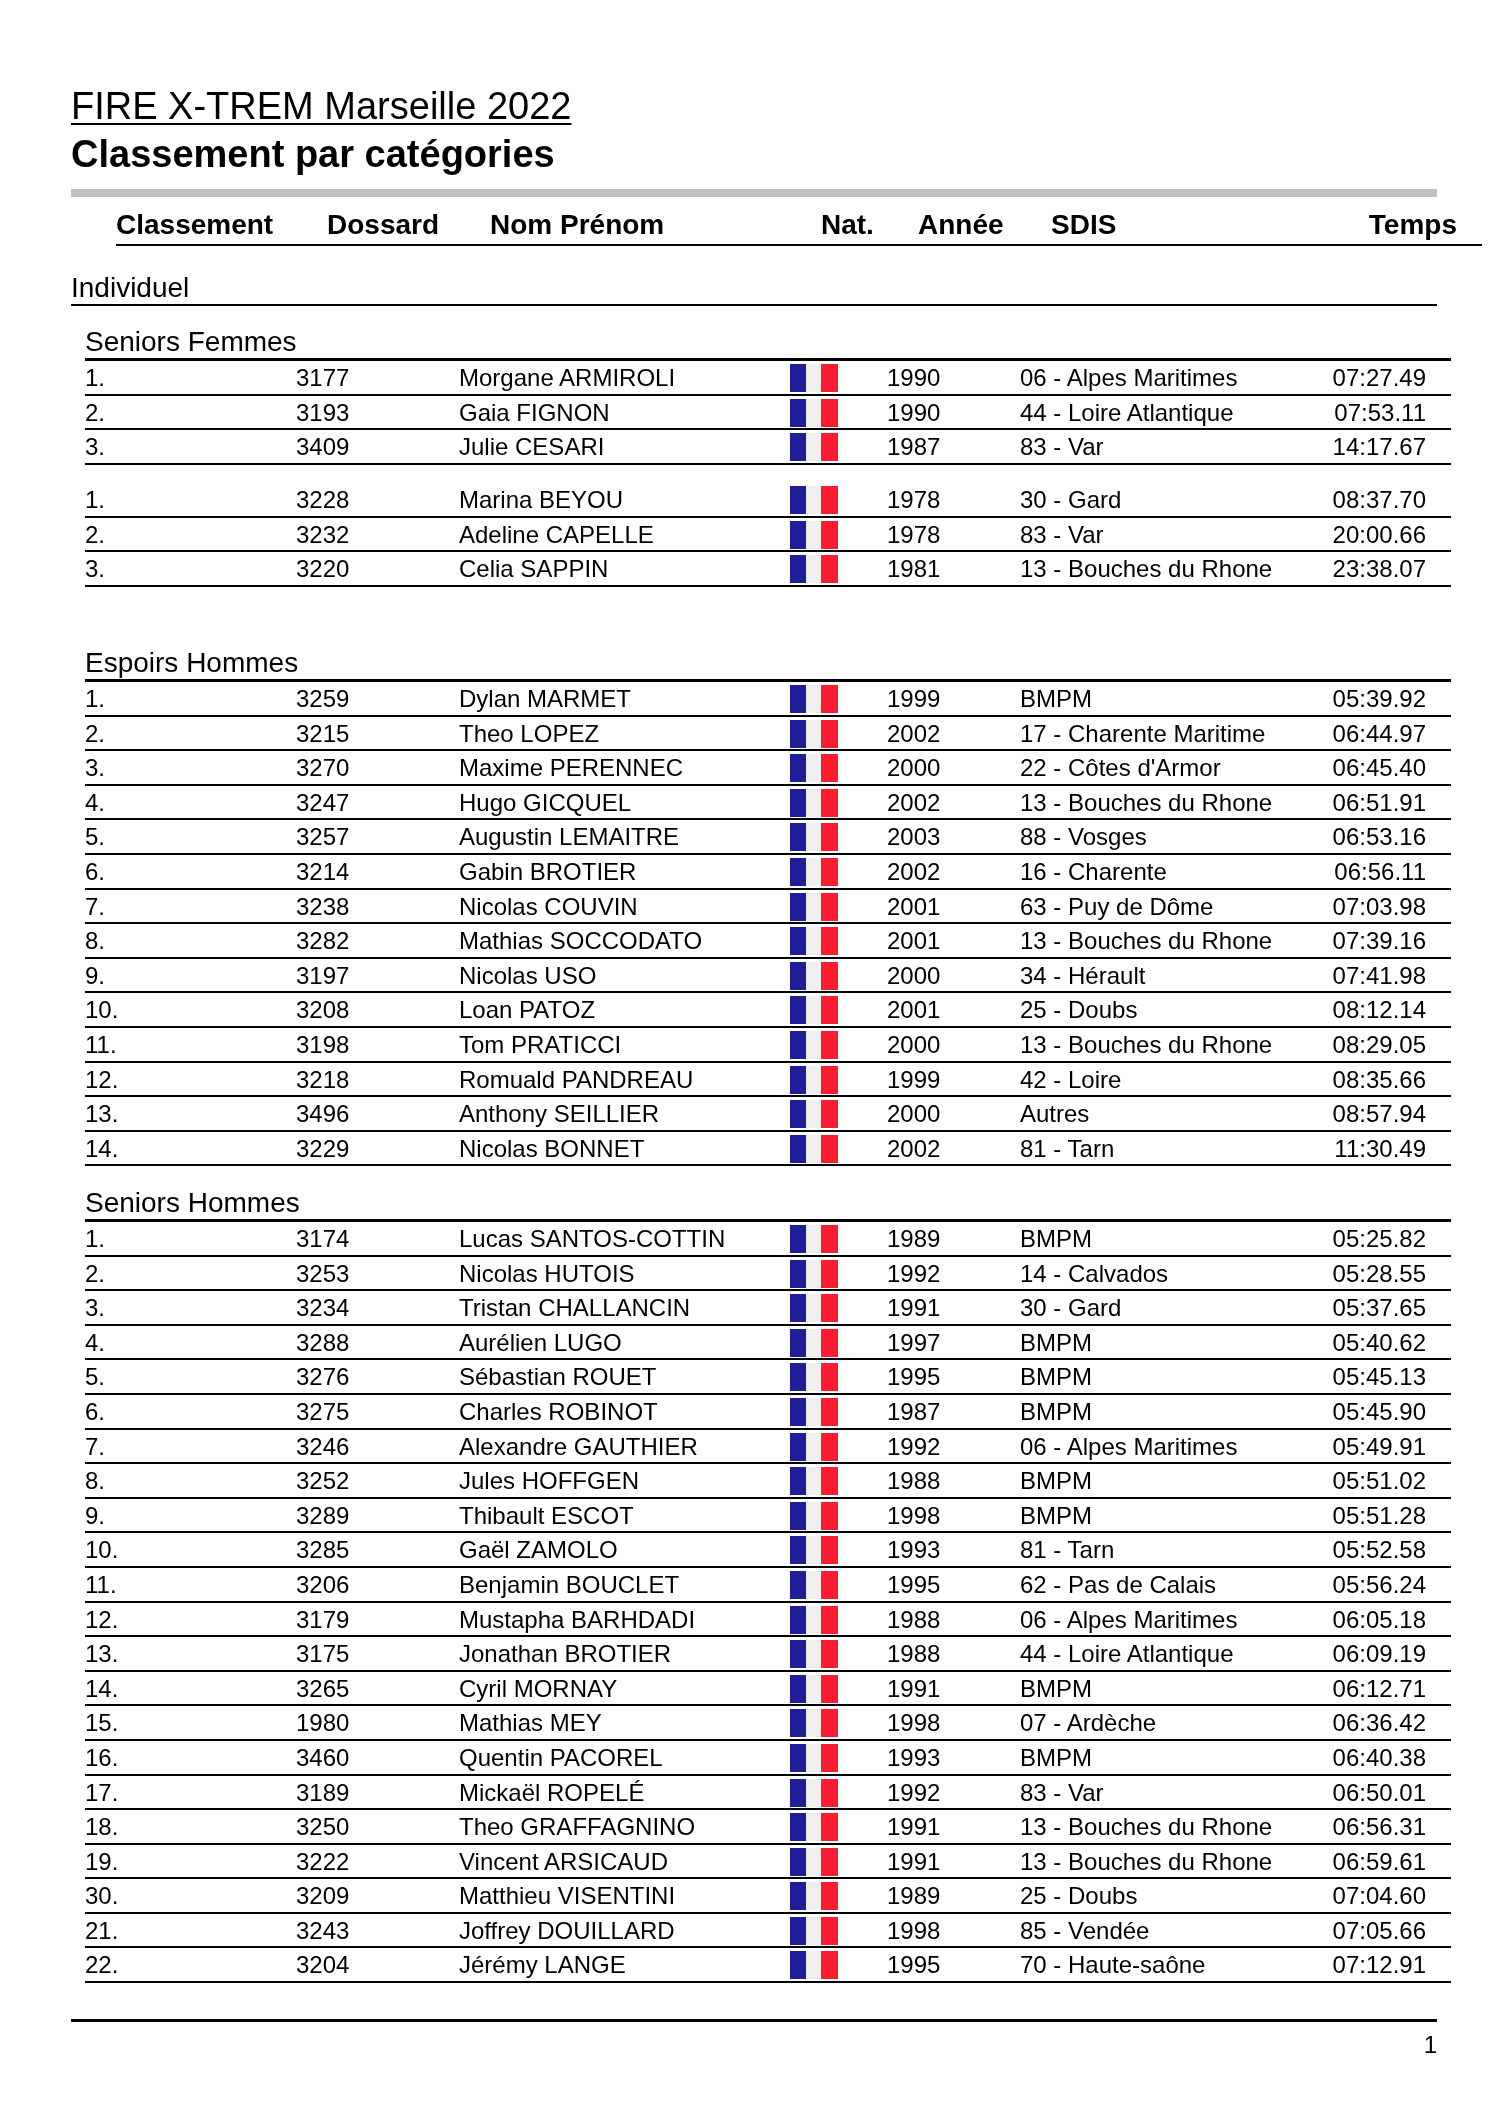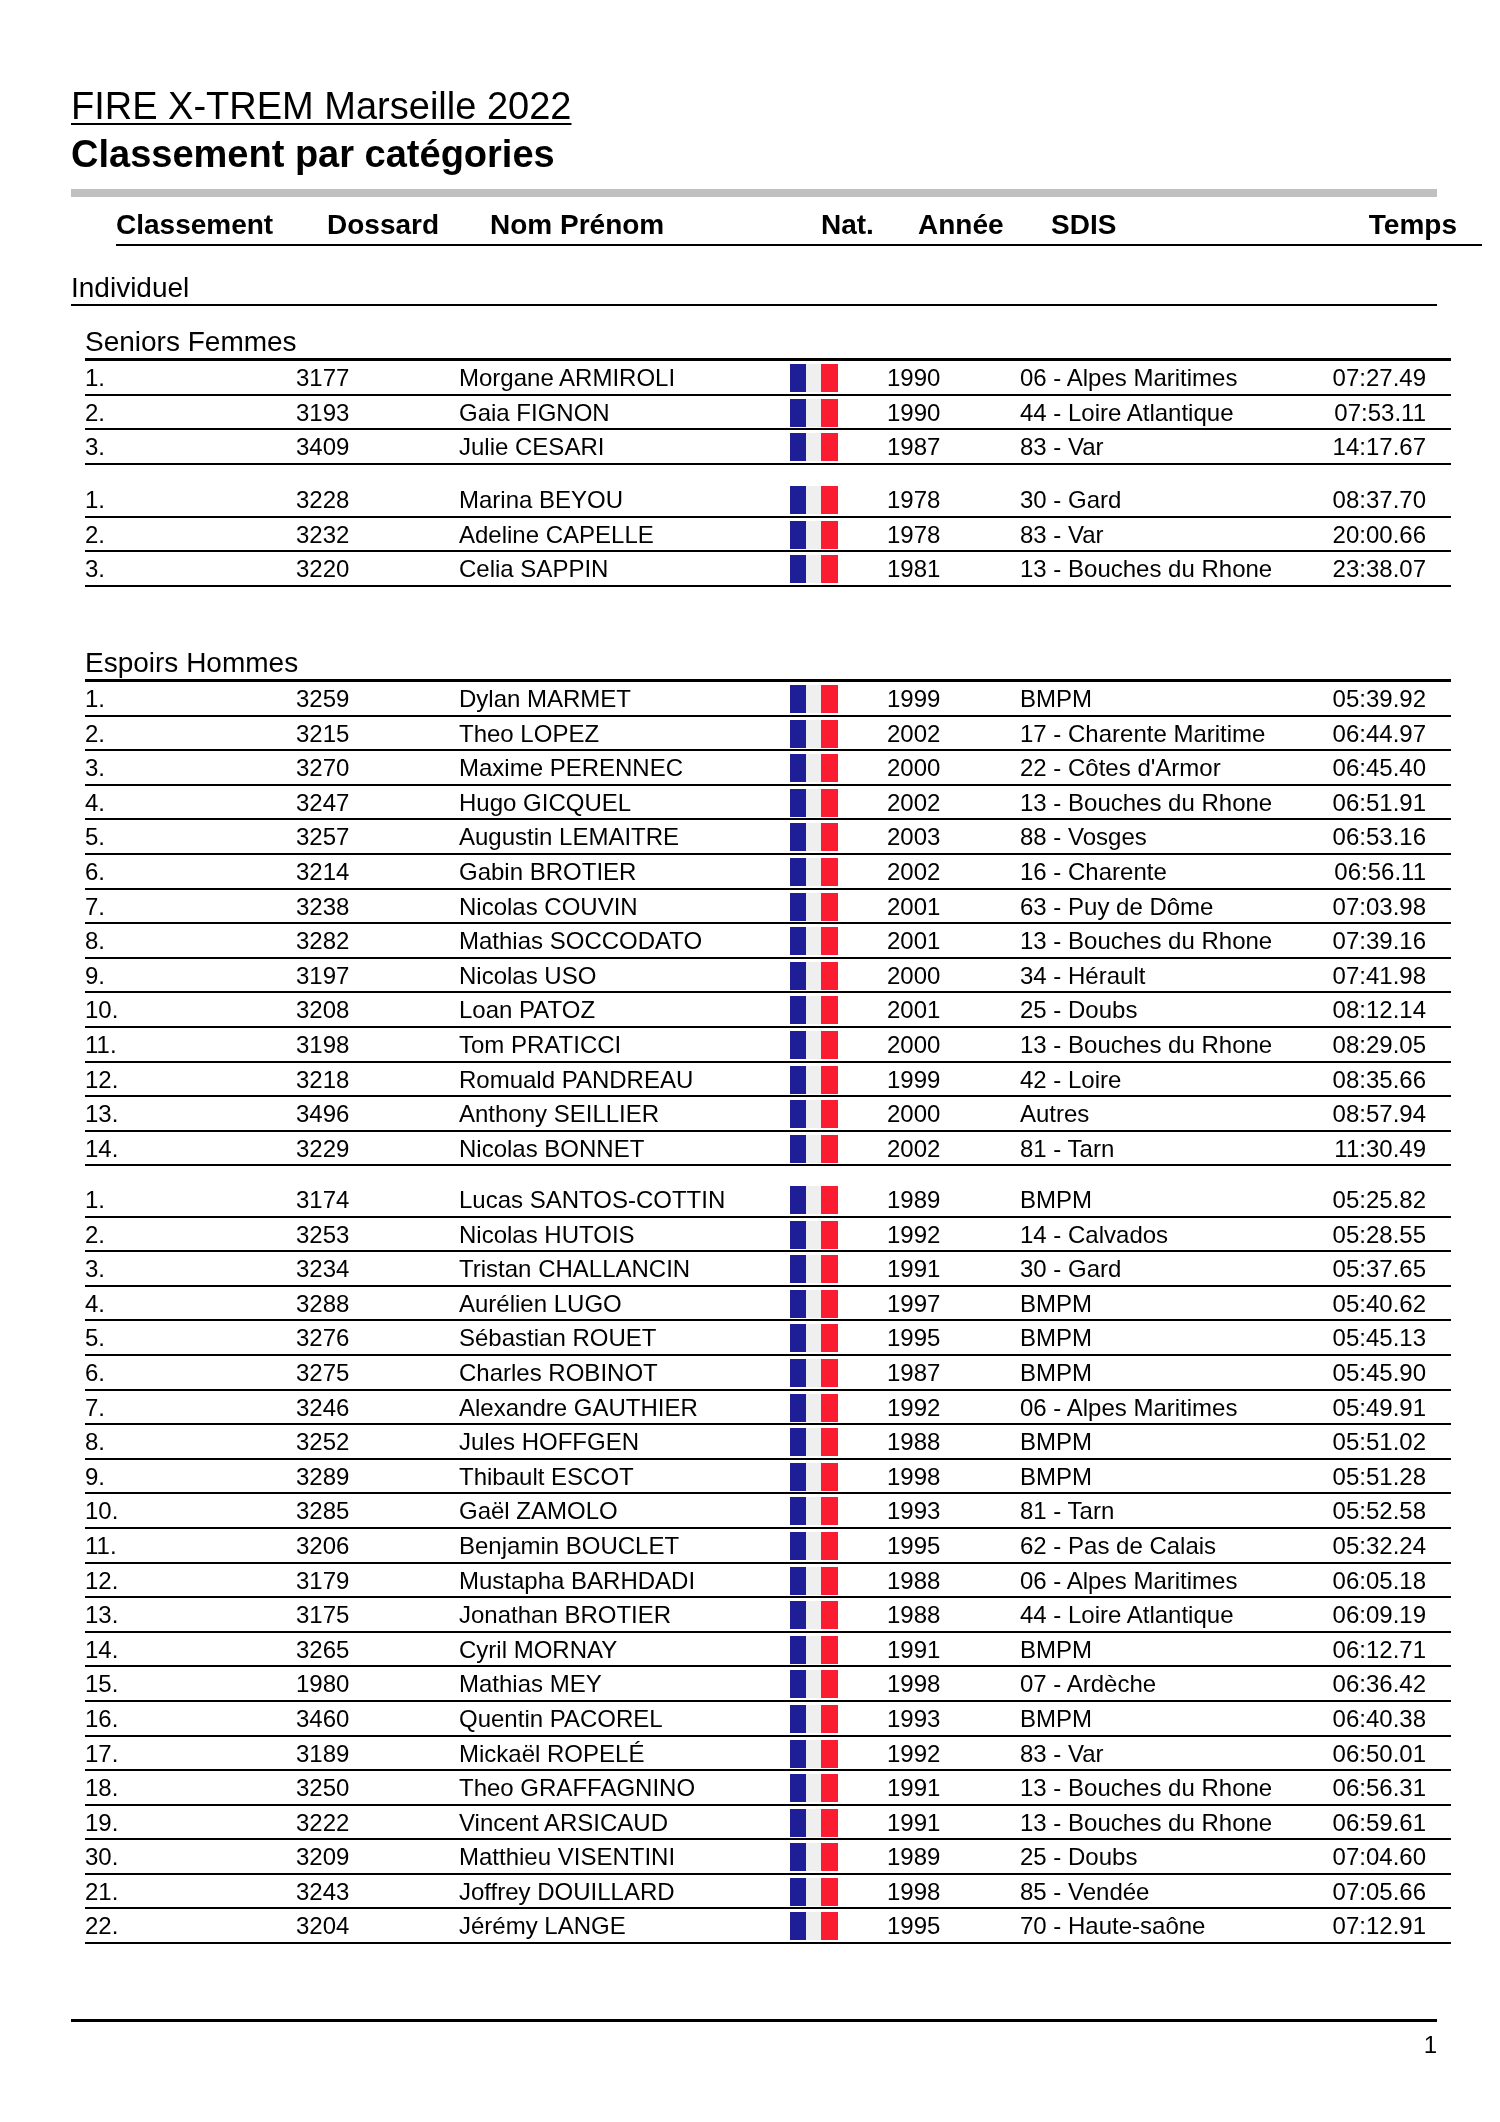--- a/index.html
+++ b/index.html
@@ -354,20 +354,21 @@
             <span class="r"></span>
           </span>
     <span class="col c-year">2002</span>
     <span class="col c-sdis">81 - Tarn</span>
     <span class="col c-time">11:30.49</span>
   </div>
       </div>
   </div>
 
   <div class="section" style="top:1183px;">
+    <div class="section-title">Seniors Hommes</div>
     <div class="rows">
         <div class="row">
     <span class="col c-rank">1.</span>
     <span class="col c-bib">3174</span>
     <span class="col c-name">Lucas SANTOS-COTTIN</span>
     <span class="flag">
             <span class="b"></span>
             <span class="w"></span>
             <span class="r"></span>
           </span>
@@ -496,21 +497,21 @@
     <span class="col c-rank">11.</span>
     <span class="col c-bib">3206</span>
     <span class="col c-name">Benjamin BOUCLET</span>
     <span class="flag">
             <span class="b"></span>
             <span class="w"></span>
             <span class="r"></span>
           </span>
     <span class="col c-year">1995</span>
     <span class="col c-sdis">62 - Pas de Calais</span>
-    <span class="col c-time">05:32.24</span>
+    <span class="col c-time">05:56.24</span>
   </div>
         <div class="row">
     <span class="col c-rank">12.</span>
     <span class="col c-bib">3179</span>
     <span class="col c-name">Mustapha BARHDADI</span>
     <span class="flag">
             <span class="b"></span>
             <span class="w"></span>
             <span class="r"></span>
           </span>

